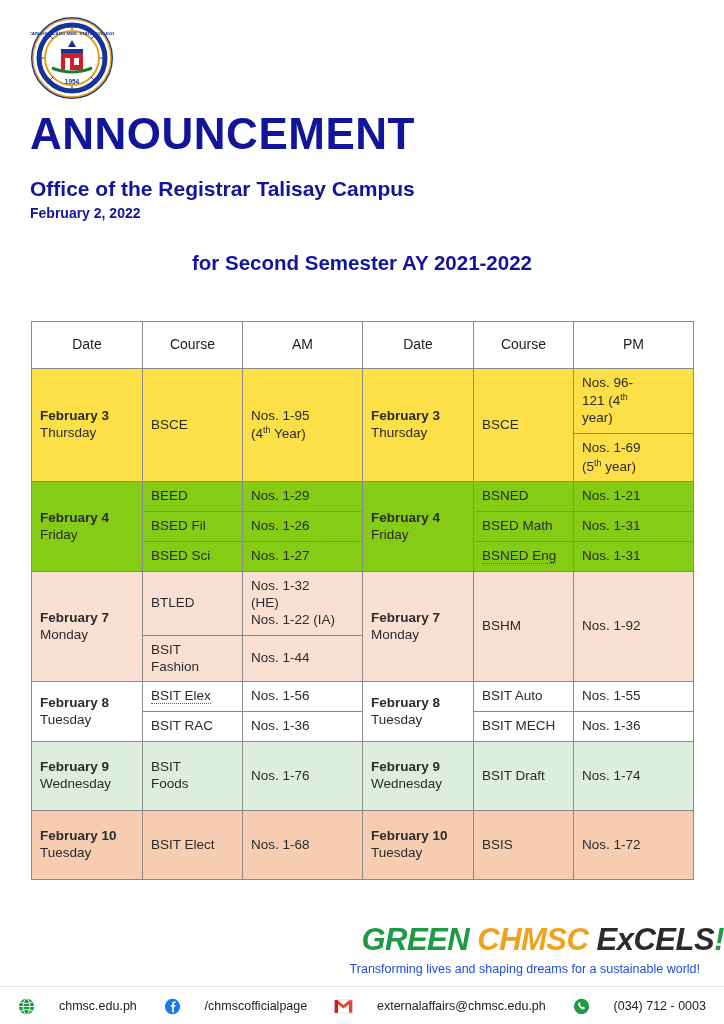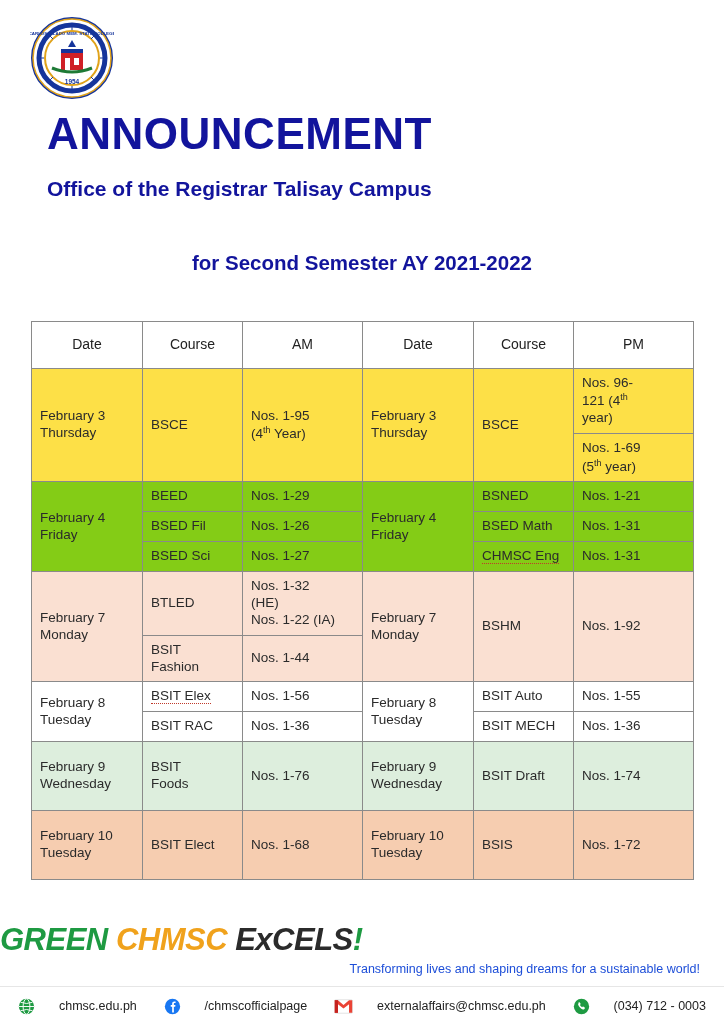--- a/index.html
+++ b/index.html
@@ -10,21 +10,21 @@
     color:#1a1a1a;
     position:relative;
     overflow:hidden;
   }
 
   
   .logo-wrap{position:absolute;left:30px;top:16px;width:84px;height:84px;}
   .logo-wrap svg{display:block;}
 
   
-  .header{position:absolute;left:47px;top:112px;width:660px;}
+  .header{position:absolute;left:30px;top:112px;width:660px;}
   .announcement{
     font-size:44px;font-weight:bold;color:#12149c;letter-spacing:.5px;line-height:1;
   }
   .office{
     font-size:21px;font-weight:bold;color:#12149c;margin-top:21px;line-height:1.1;
   }
   .date-line{
     font-size:14px;font-weight:bold;color:#12149c;margin-top:5px;
   }
 
@@ -48,40 +48,40 @@
   }
   table.sched th{
     font-weight:normal;font-size:14px;text-align:center;color:#222;background:#fff;
     height:34px;
   }
   .col-date{width:111px;}
   .col-course{width:100px;}
   .col-num{width:120px;}
 
   td.datecell{font-size:13.5px;}
-  td.datecell .d1{font-weight:normal;display:block;}
+  td.datecell .d1{font-weight:bold;display:block;}
   td.datecell .d2{display:block;}
 
   
   .c-yellow{background:#fde047;}
   .c-blue{background:#84cc16;}
   .c-peach{background:#fae0d2;}
   .c-white{background:#ffffff;}
   .c-green{background:#ddeedd;}
   .c-orange{background:#f6cdb0;}
 
   .sup{font-size:9px;vertical-align:super;}
 
   .underline-red{
     border-bottom:1.5px dotted #c0392b;
   }
 
   
   .brand{
-    position:absolute;left:0;top:922px;width:724px;padding-right:24px;
+    position:absolute;left:0;top:922px;width:724px;text-align:right;
     box-sizing:border-box;
     font-size:31px;font-weight:bold;font-style:italic;letter-spacing:-.5px;
   }
   .brand .green{color:#1e9a42;}
   .brand .orange{color:#f0a21c;}
   .brand .dark{color:#2b2b2b;}
   .tagline{
     position:absolute;left:0;top:962px;width:724px;text-align:right;padding-right:24px;
     box-sizing:border-box;font-size:12.5px;color:#1d4ed8;
   }
@@ -118,20 +118,21 @@
     <path d="M42 24 L46 31 L38 31 Z" fill="#15349b"></path>
     <path d="M22 52 Q42 60 62 52" fill="none" stroke="#1e7a36" stroke-width="3"></path>
     <text x="42" y="68" font-size="6.5" fill="#15349b" text-anchor="middle" font-family="Liberation Sans, sans-serif" font-weight="bold">1954</text>
     <text x="42" y="19" font-size="4.4" fill="#15349b" text-anchor="middle" font-family="Liberation Sans, sans-serif" font-weight="bold">CARLOS HILADO MEM. STATE COLLEGE</text>
   </svg>
 </div>
 
 <div class="header">
   <div class="announcement">ANNOUNCEMENT</div>
   <div class="office">Office of the Registrar Talisay Campus</div>
+  <div class="date-line">February 2, 2022</div>
 </div>
 
 <div class="subtitle">
   <div>for Second Semester AY 2021-2022</div>
 </div>
 
 <div class="table-wrap">
 <table class="sched">
   <colgroup>
     <col class="col-date">
@@ -197,21 +198,21 @@
     </tr>
     <tr>
       <td class="c-blue">BSED Fil</td>
       <td class="c-blue">Nos. 1-26</td>
       <td class="c-blue">BSED Math</td>
       <td class="c-blue">Nos. 1-31</td>
     </tr>
     <tr>
       <td class="c-blue">BSED Sci</td>
       <td class="c-blue">Nos. 1-27</td>
-      <td class="c-blue"><span class="underline-red">CHMSC Eng</span></td>
+      <td class="c-blue"><span class="underline-red">BSNED Eng</span></td>
       <td class="c-blue">Nos. 1-31</td>
     </tr>
 
     <tr>
       <td class="datecell c-peach" rowspan="2">
         <span class="d1">February 7</span>
         <span class="d2">Monday</span>
       </td>
       <td class="c-peach">BTLED</td>
       <td class="c-peach">Nos. 1-32<br>(HE)<br>Nos. 1-22 (IA)</td>

